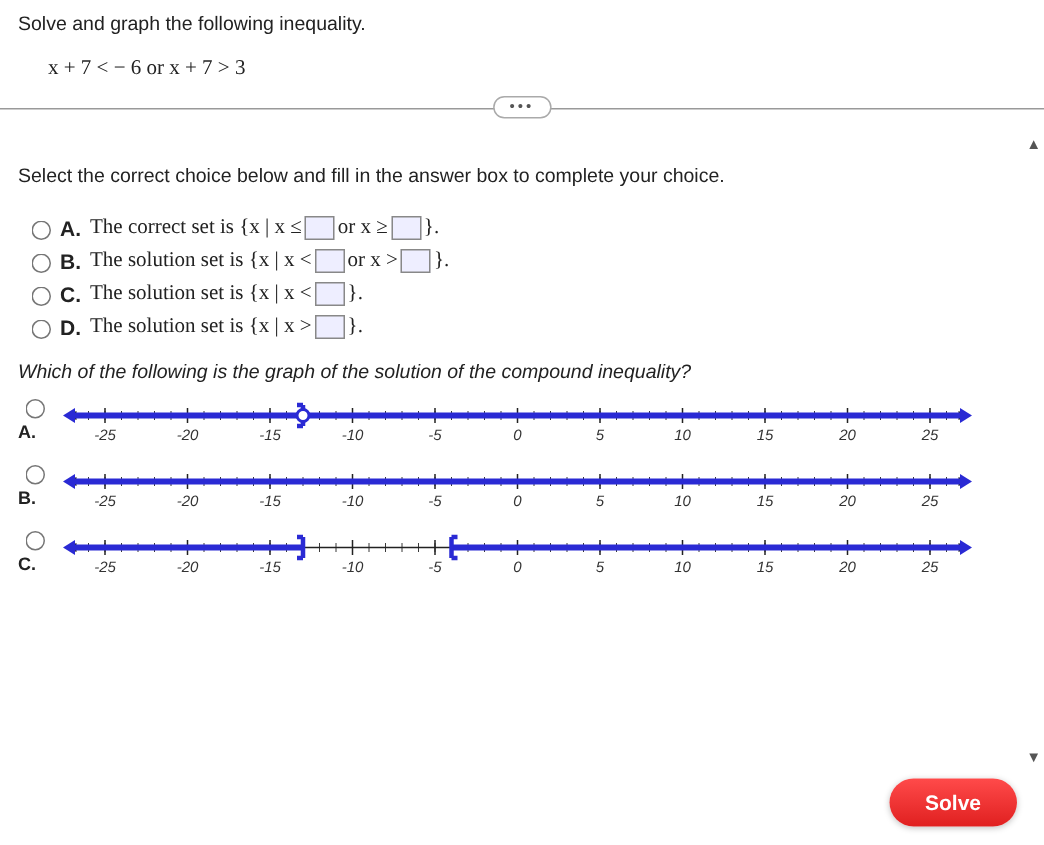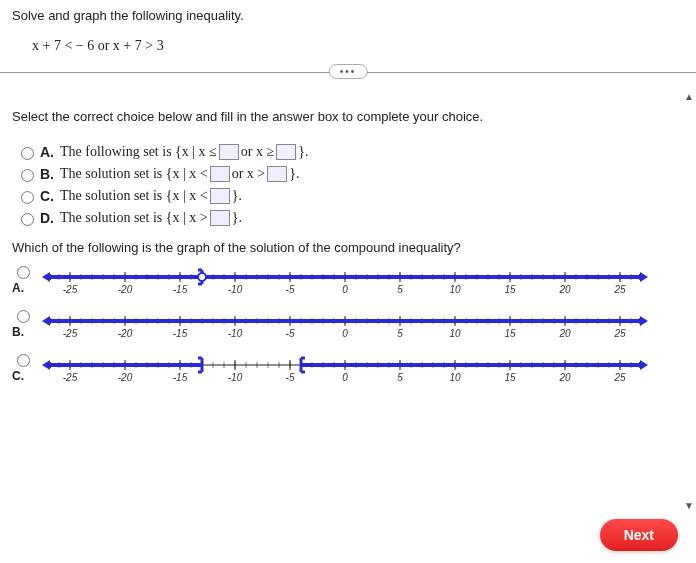--- a/index.html
+++ b/index.html
@@ -61,21 +61,21 @@
   .letter { font-family: Arial, sans-serif; font-weight: bold; margin-right: 6px; }
   .box {
     display: inline-block;
     width: 20px;
     height: 16px;
     border: 1px solid #888;
     background: #eef;
     vertical-align: middle;
     margin: 0 2px;
   }
-  .graph-question { margin: 14px 0 8px 0; }
+  .graph-question { margin: 14px 0 8px 0; font-style: italic; }
   .graph-choice {
     display: flex;
     align-items: flex-start;
     margin: 4px 0 2px 0;
   }
   .graph-choice .radio-col {
     width: 28px;
     display: flex;
     flex-direction: column;
     align-items: flex-start;
@@ -113,21 +113,21 @@
 <div class="container scroll-region">
   <span class="scroll-up">▲</span>
   <span class="scroll-down">▼</span>
 
   <div class="instruction">Select the correct choice below and fill in the answer box to complete your choice.</div>
 
   <div class="choices">
     <div class="choice-row">
       <input type="radio" name="ans" style="">
       <span class="letter">A.</span>
-      <span>The following set is {x | x ≤</span>
+      <span>The correct set is {x | x ≤</span>
       <span class="box"></span>
       <span> or  x ≥</span>
       <span class="box"></span>
       <span>}.</span>
     </div>
     <div class="choice-row">
       <input type="radio" name="ans" style="">
       <span class="letter">B.</span>
       <span>The solution set is {x | x &lt;</span>
       <span class="box"></span>
@@ -435,13 +435,13 @@
           <line x1="261" y1="14" x2="602" y2="14" stroke="#2a2ad4" stroke-width="4"></line>
           <polygon points="608,14 600,9 600,19" fill="#2a2ad4"></polygon>
           <line x1="261" y1="7" x2="261" y2="21" stroke="#2a2ad4" stroke-width="3"></line>
           <line x1="261" y1="7" x2="265" y2="7" stroke="#2a2ad4" stroke-width="3"></line>
           <line x1="261" y1="21" x2="265" y2="21" stroke="#2a2ad4" stroke-width="3"></line>
         </svg>
       </div>
   </div>
 </div>
 
-<button class="next-btn">Next</button>
+<button class="next-btn">Solve</button>
 
 </body></html>

